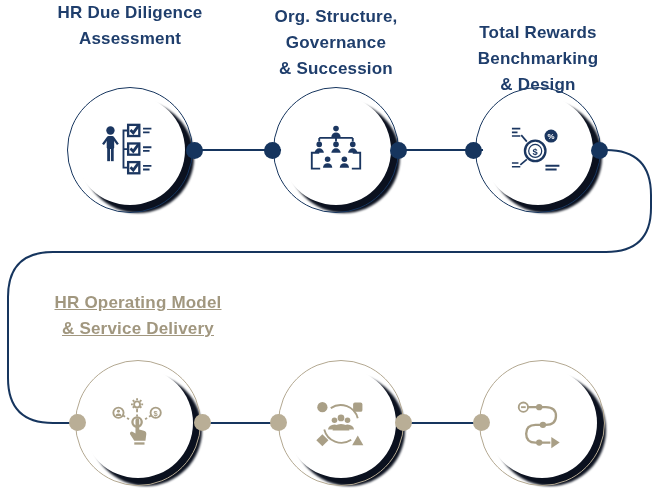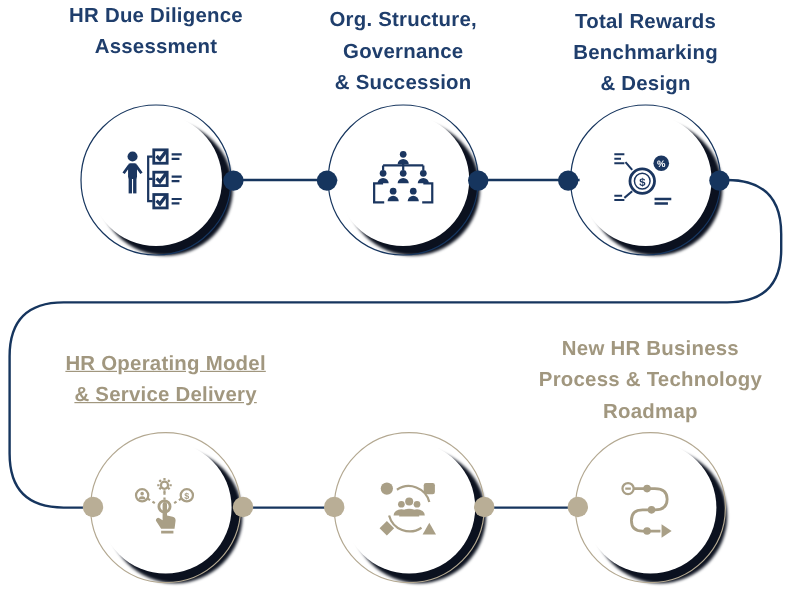--- a/index.html
+++ b/index.html
@@ -33,29 +33,26 @@
 
   <svg class="connector" width="654" height="502" viewBox="0 0 654 502">
     <path d="M195 150 H606 Q651 150 651 195 V208 Q651 252 606 252 H53 Q8 252 8 297 V378 Q8 423 53 423 H490" fill="none" stroke="#16355E" stroke-width="2"></path>
   </svg>
 
   <div class="label navy" style="left:20px;top:0;">HR Due Diligence
 Assessment</div>
   <div class="label navy" style="left:226px;top:4px;">Org. Structure,
 Governance
 &amp; Succession</div>
-  <div class="label navy" style="left:428px;top:5px;">Total Rewards
+  <div class="label navy" style="left:428px;top:20px;">Total Rewards
 Benchmarking
 &amp; Design</div>
 
   <div class="label tan" style="left:28px;top:290px;text-decoration:underline;">HR Operating Model
 &amp; Service Delivery</div>
-  <div class="label tan" style="left:432px;top:278px;">New HR Business
-Process &amp; Technology
-Roadmap</div>
 
   <div class="node navy" style="left:55px;top:75px;">
     <div class="shadow"></div>
     <div class="ring"></div>
     <div class="disc">
       <svg width="60" height="54" viewBox="0 0 64 58">
         <g fill="currentColor">
           <circle cx="11" cy="8" r="4.5"></circle>
           <rect x="7" y="14" width="8" height="14" rx="2"></rect>
           <rect x="7.5" y="27" width="3" height="14"></rect>

